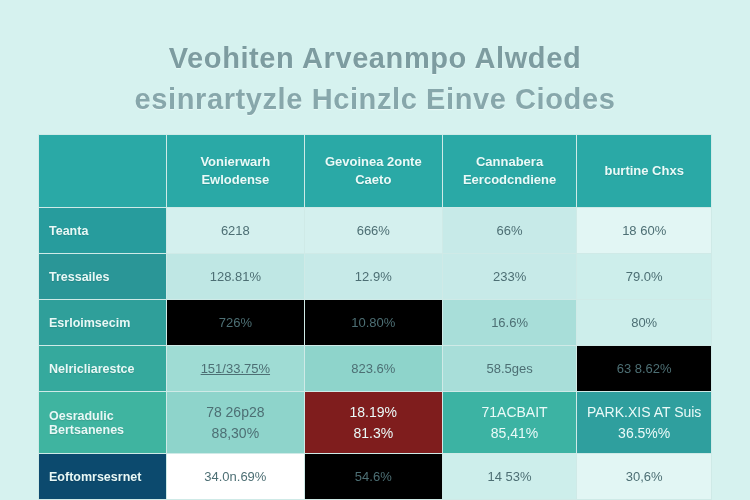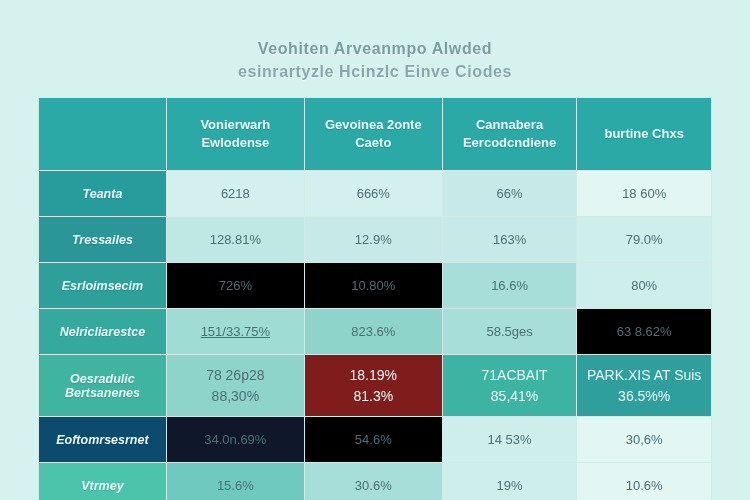--- a/index.html
+++ b/index.html
@@ -19,21 +19,21 @@
     height: 500px;
     box-sizing: border-box;
     padding: 30px 28px 0 28px;
   }
   .title-block {
     text-align: center;
     padding-top: 8px;
     padding-bottom: 14px;
   }
   .title-line {
-    font-size: 16px;
+    font-size: 29px;
     font-weight: bold;
     color: #6e8e93;
     letter-spacing: 0.6px;
     line-height: 1.42;
     text-shadow: 0 1px 1px rgba(255,255,255,0.55);
     opacity: 0.85;
     text-align: center;
   }
   .title-line.second {
     color: #7a9ba0;
@@ -63,25 +63,24 @@
     height: 52px;
     vertical-align: middle;
   }
   thead th.corner {
     background: #2aa9a6;
   }
   tbody th.rowhead {
     font-size: 12.5px;
     font-weight: bold;
     color: #e8f8f6;
-    text-align: center;
+    text-align: left;
     padding: 8px 10px;
     vertical-align: middle;
     text-shadow: 0 1px 1px rgba(0,0,0,0.12);
-    font-style: italic;
   }
   tbody td {
     font-size: 13px;
     text-align: center;
     color: #4d6f74;
     padding: 8px 6px;
     vertical-align: middle;
     line-height: 1.5;
   }
   tbody tr { height: 46px; }
@@ -95,21 +94,21 @@
   .rh-4 { background: #3fb4a0; }
   .rh-5 { background: #0c4a6e; }
   .rh-6 { background: #4cc3ab; }
 
   
   .c-a { background: #d4f0ee; }
   .c-b { background: #c7eae8; }
   .c-c { background: #bfe7e4; }
   .c-e { background: #9fdcd4; text-decoration: underline; }
   .c-f { background: #8ed4cb; }
-  .c-g { background: #0f172a; text-align: center; }
+  .c-g { background: #ffffff; text-align: center; }
   .c-h { background: #6fc9bf; }
   .c-i { background: #000000; }
   .c-j { background: #a8ded9; }
   .c-k { background: #cdeeeb; }
   .c-l { background: #e2f6f4; }
   .c-n { background: #3cb3a3; color: #eafaf8; padding-left: 16px; }
   .c-o { background: #7f1d1d; color: #eafaf8; }
   .c-p { background: #2f9f9e; color: #eafaf8; }
   .sub { display: block; font-size: 14px; }
 </style>
@@ -148,21 +147,21 @@
           <td class="c-a">6218</td>
           <td class="c-a">666%</td>
           <td class="c-b">66%</td>
           <td class="c-l">18 60%</td>
         </tr>
 
         <tr>
           <th class="rowhead rh-1">Tressailes</th>
           <td class="c-c">128.81%</td>
           <td class="c-b">12.9%</td>
-          <td class="c-b">163%</td>
+          <td class="c-b">233%</td>
           <td class="c-k">79.0%</td>
         </tr>
 
         <tr>
           <th class="rowhead rh-2">Esrloimsecim</th>
           <td class="c-i">726%</td>
           <td class="c-i">10.80%</td>
           <td class="c-j">16.6%</td>
           <td class="c-k">80%</td>
         </tr>

